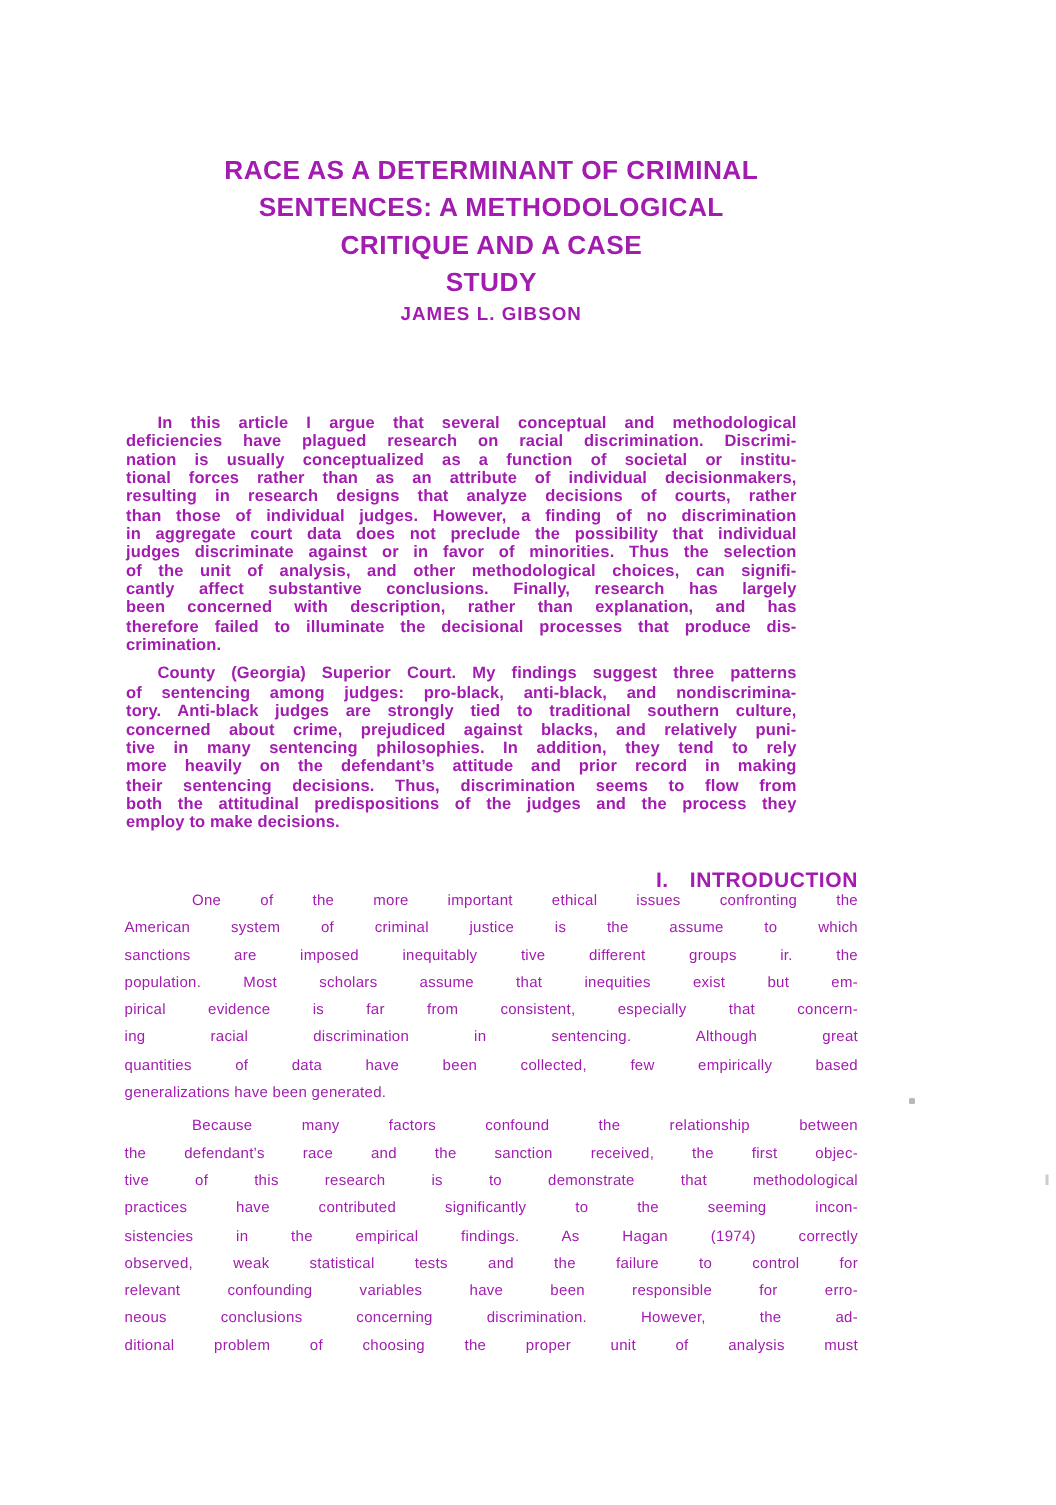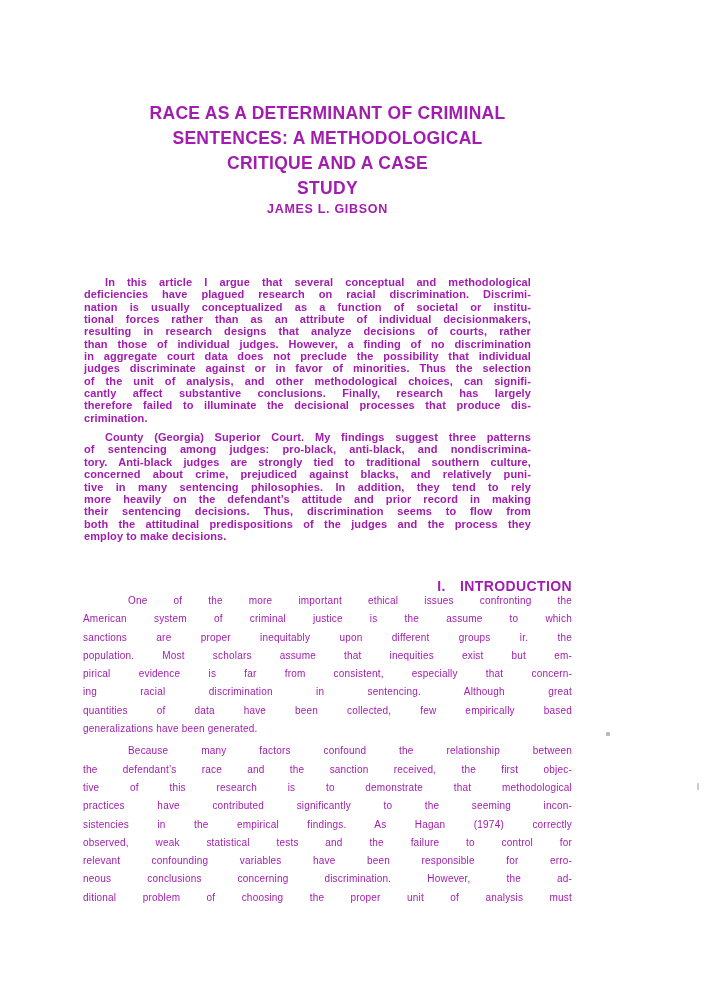--- a/index.html
+++ b/index.html
@@ -103,20 +103,21 @@
         <div class="line">In this article I argue that several conceptual and methodological</div>
         <div class="line">deficiencies have plagued research on racial discrimination. Discrimi-</div>
         <div class="line">nation is usually conceptualized as a function of societal or institu-</div>
         <div class="line">tional forces rather than as an attribute of individual decisionmakers,</div>
         <div class="line">resulting in research designs that analyze decisions of courts, rather</div>
         <div class="line">than those of individual judges. However, a finding of no discrimination</div>
         <div class="line">in aggregate court data does not preclude the possibility that individual</div>
         <div class="line">judges discriminate against or in favor of minorities. Thus the selection</div>
         <div class="line">of the unit of analysis, and other methodological choices, can signifi-</div>
         <div class="line">cantly affect substantive conclusions. Finally, research has largely</div>
+        <div class="line">been concerned with description, rather than explanation, and has</div>
         <div class="line">therefore failed to illuminate the decisional processes that produce dis-</div>
         <div class="line">crimination.</div>
       </div>
     <div class="para">
         <div class="line">County (Georgia) Superior Court. My findings suggest three patterns</div>
         <div class="line">of sentencing among judges: pro-black, anti-black, and nondiscrimina-</div>
         <div class="line">tory. Anti-black judges are strongly tied to traditional southern culture,</div>
         <div class="line">concerned about crime, prejudiced against blacks, and relatively puni-</div>
         <div class="line">tive in many sentencing philosophies. In addition, they tend to rely</div>
         <div class="line">more heavily on the defendant’s attitude and prior record in making</div>
@@ -127,21 +128,21 @@
   </div>
 
   <div class="section-heading">
     <span class="num">I.</span><span>INTRODUCTION</span>
   </div>
 
   <div class="body-text">
     <div class="para">
         <div class="line">One of the more important ethical issues confronting the</div>
         <div class="line">American system of criminal justice is the assume to which</div>
-        <div class="line">sanctions are proper inequitably upon different groups ir. the</div>
+        <div class="line">sanctions are imposed inequitably tive different groups ir. the</div>
         <div class="line">population. Most scholars assume that inequities exist but em-</div>
         <div class="line">pirical evidence is far from consistent, especially that concern-</div>
         <div class="line">ing racial discrimination in sentencing. Although great</div>
         <div class="line">quantities of data have been collected, few empirically based</div>
         <div class="line">generalizations have been generated.</div>
       </div>
     <div class="para cont">
         <div class="line">Because many factors confound the relationship between</div>
         <div class="line">the defendant’s race and the sanction received, the first objec-</div>
         <div class="line">tive of this research is to demonstrate that methodological</div>

